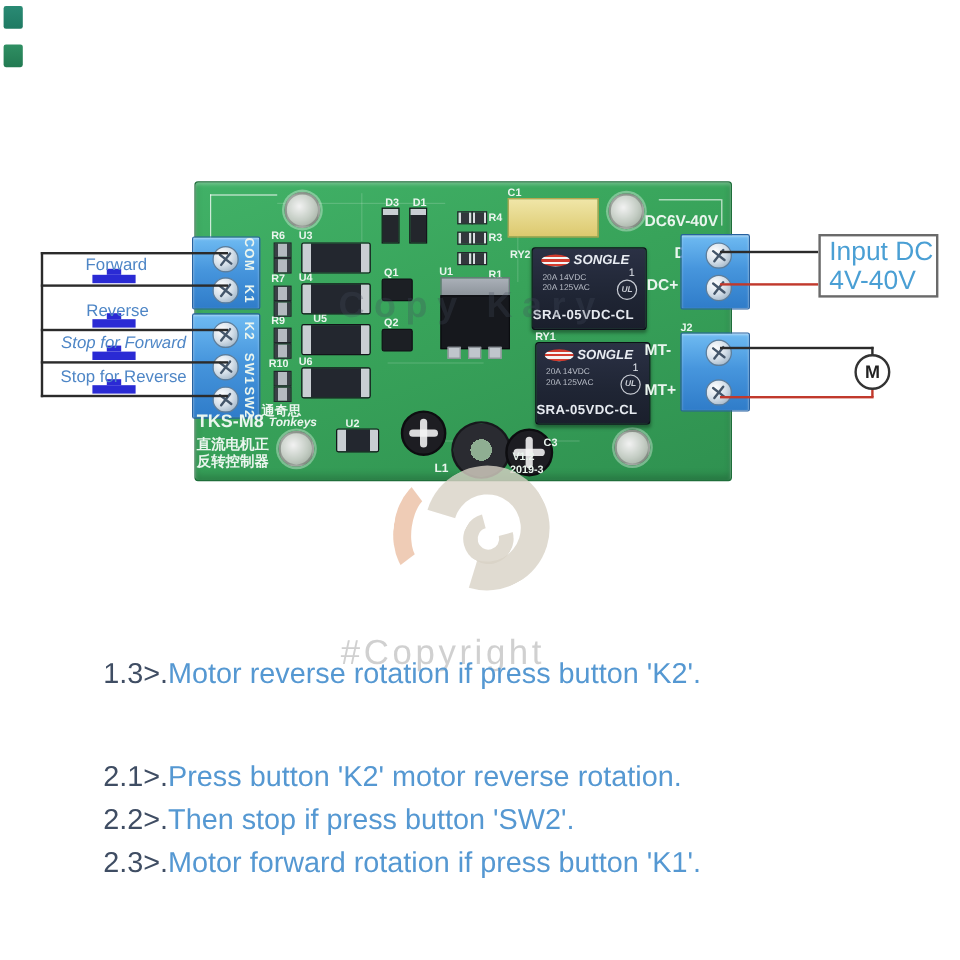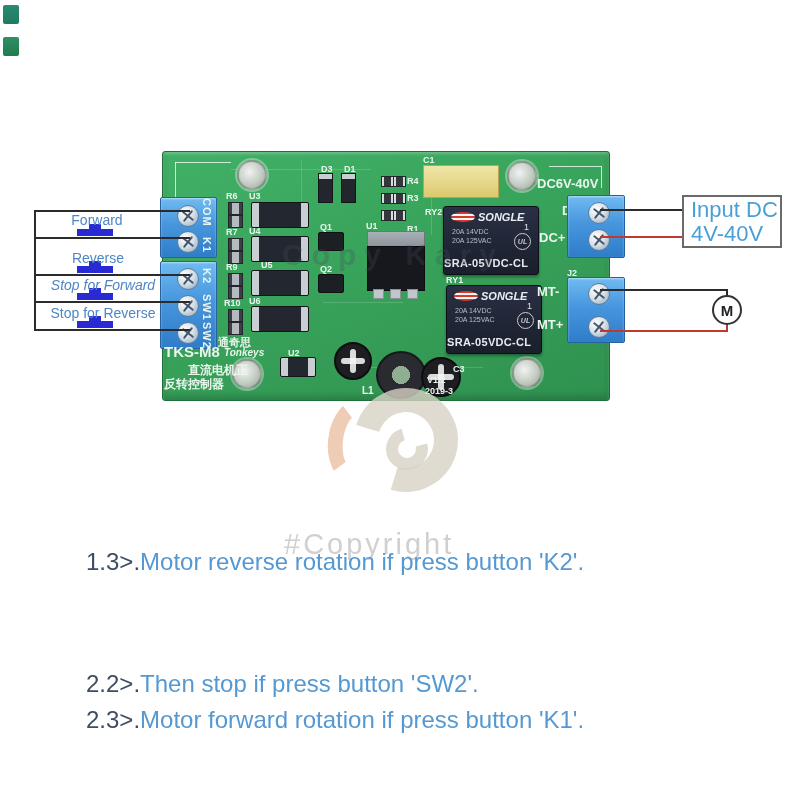--- a/index.html
+++ b/index.html
@@ -265,21 +265,21 @@
   <span class="sk s10" style="left:362px;top:385px;">L1</span>
   <div class="cap-el" style="left:421px;top:357px;width:36px;height:36px;">
     <div class="vent-h"></div>
       <div class="vent-v"></div>
   </div>
   <span class="sk s9" style="left:453px;top:364px;">C3</span>
   <span class="sk s9" style="left:427px;top:375px;">V1.2</span>
   <span class="sk s9" style="left:425px;top:386px;">2019-3</span>
 
   <span class="sk" style="left:164px;top:343px;font-size:15px;">TKS-M8</span>
-  <span class="sk" style="left:164px;top:362px;font-size:12px;padding-left:24px;">直流电机正</span>
+  <span class="sk" style="left:164px;top:362px;font-size:12px;">直流电机正</span>
   <span class="sk" style="left:164px;top:376px;font-size:12px;">反转控制器</span>
   <span class="sk s11" style="left:218px;top:335px;text-align:center;">通奇思</span>
   <span class="sk s10" style="left:224px;top:347px;font-style:italic;">Tonkeys</span>
   <span class="sk s13" style="left:537px;top:176px;">DC6V-40V</span>
 
   <span class="sk s13" style="left:539px;top:203px;padding-left:23px;">DC-</span>
   <span class="sk s13" style="left:539px;top:230px;">DC+</span>
   <div class="tb" style="left:567px;top:195px;width:56px;height:61px;">
     <div class="screw" style="left:20px;top:6px;">
         <div class="slot1"></div>
@@ -321,20 +321,23 @@
   <div class="wm-logo">
     <div class="arc-orange"></div>
     <div class="arc-big"></div>
     <div class="arc-small"></div>
   </div>
   <div class="wm-copy">#Copyright</div>
 
   <div class="instr" style="top:548px;">
     <span class="num">1.3&gt;.</span><span class="body">Motor reverse rotation if press button 'K2'.</span>
   </div>
+  <div class="instr" style="top:634px;">
+    <span class="num">2.1&gt;.</span><span class="body">Press button 'K2' motor reverse rotation.</span>
+  </div>
   <div class="instr" style="top:670px;">
     <span class="num">2.2&gt;.</span><span class="body">Then stop if press button 'SW2'.</span>
   </div>
   <div class="instr" style="top:706px;">
     <span class="num">2.3&gt;.</span><span class="body">Motor forward rotation if press button 'K1'.</span>
   </div>
 
 </div>
 
 </body></html>

